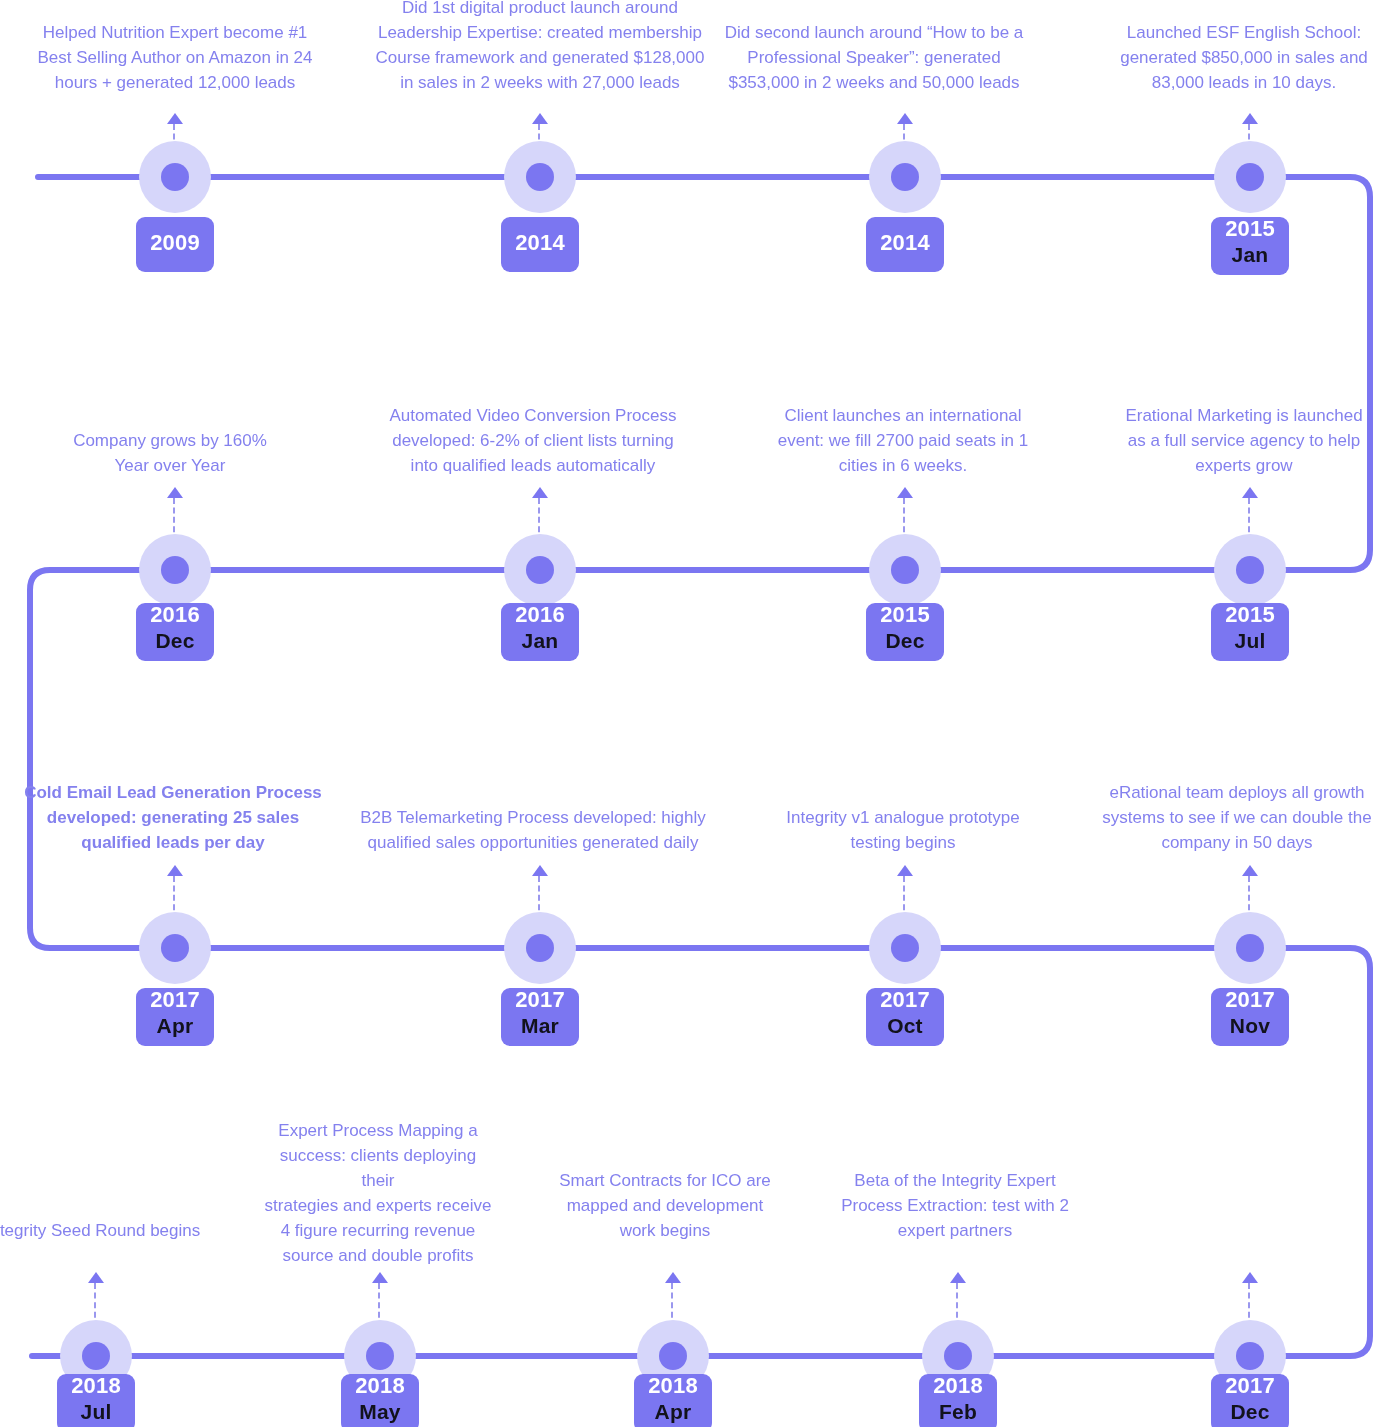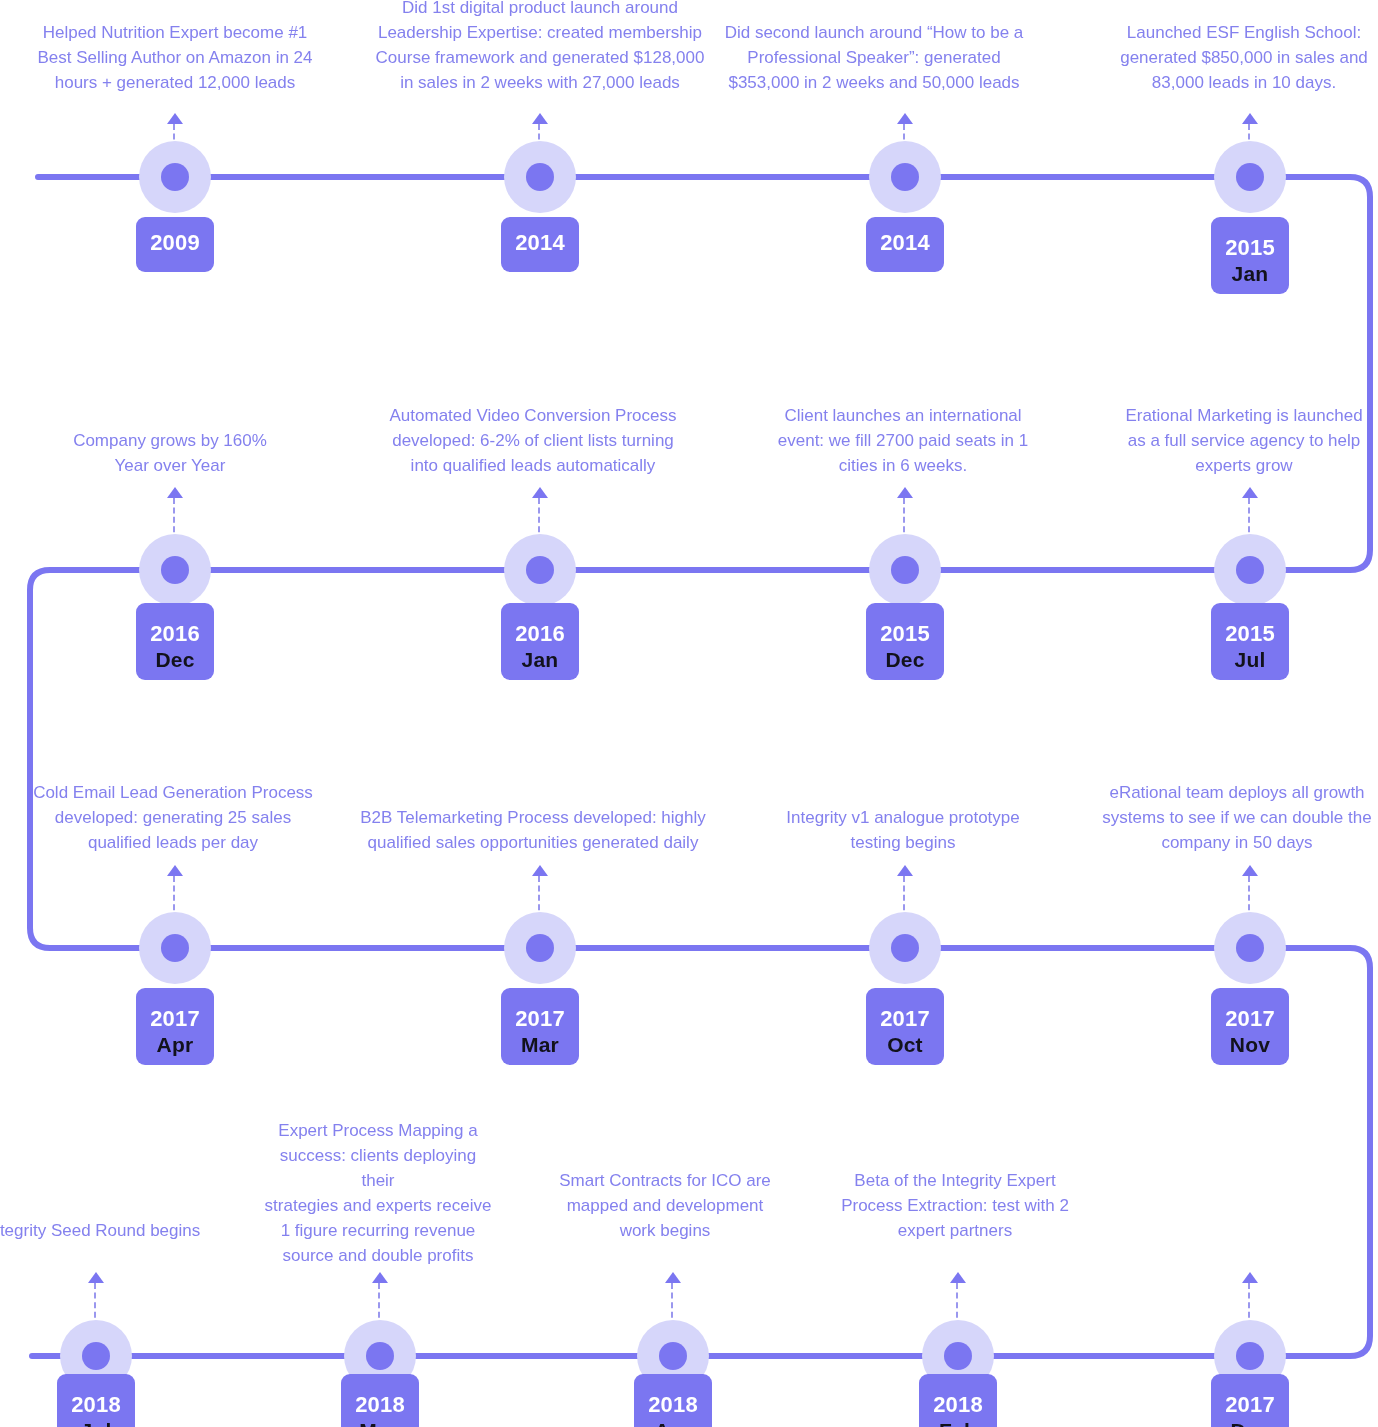--- a/index.html
+++ b/index.html
@@ -56,21 +56,21 @@
     width:0;height:0;
     border-left:8px solid transparent;
     border-right:8px solid transparent;
     border-bottom:11px solid #7b76f1;
   }
   
   .badge{
     position:absolute;
     transform:translateX(-50%);
     min-width:78px;
-    padding:19px 10px 9px 10px;
+    padding:0 10px 9px 10px;
     background:#7b76f1;
     border-radius:9px;
     text-align:center;
     line-height:1.12;
     box-sizing:border-box;
   }
   .badge .yr{
     display:block;
     color:#ffffff;
     font-size:22px;
@@ -218,21 +218,21 @@
   <div class="stem" style="left:1250px;top:498px;height:72px;"></div>
   <div class="node" style="left:1250px;top:570px;">
     <span class="halo"></span>
     <span class="dot"></span>
   </div>
   <div class="badge" style="left:1250px;top:603px;">
     <span class="yr">2015</span>
     <span class="mo">Jul</span>
   </div>
 
-  <div class="caption" style="left:173px;top:780px;width:310px;">Cold Email Lead Generation Process
+  <div class="caption" style="left:173px;top:780px;width:310px;font-weight:bold;">Cold Email Lead Generation Process
 developed: generating 25 sales
 qualified leads per day</div>
   <div class="arrowhead" style="left:175px;top:865px;"></div>
   <div class="stem" style="left:175px;top:876px;height:72px;"></div>
   <div class="node" style="left:175px;top:948px;">
     <span class="halo"></span>
     <span class="dot"></span>
   </div>
   <div class="badge" style="left:175px;top:988px;">
     <span class="yr">2017</span>
@@ -287,21 +287,21 @@
     <span class="dot"></span>
   </div>
   <div class="badge" style="left:96px;top:1374px;">
     <span class="yr">2018</span>
     <span class="mo">Jul</span>
   </div>
 
   <div class="caption" style="left:378px;top:1118px;width:230px;">Expert Process Mapping a
 success: clients deploying their
 strategies and experts receive
-1 figure recurring revenue
+4 figure recurring revenue
 source and double profits</div>
   <div class="arrowhead" style="left:380px;top:1272px;"></div>
   <div class="stem" style="left:380px;top:1283px;height:73px;"></div>
   <div class="node" style="left:380px;top:1356px;">
     <span class="halo"></span>
     <span class="dot"></span>
   </div>
   <div class="badge" style="left:380px;top:1374px;">
     <span class="yr">2018</span>
     <span class="mo">May</span>

